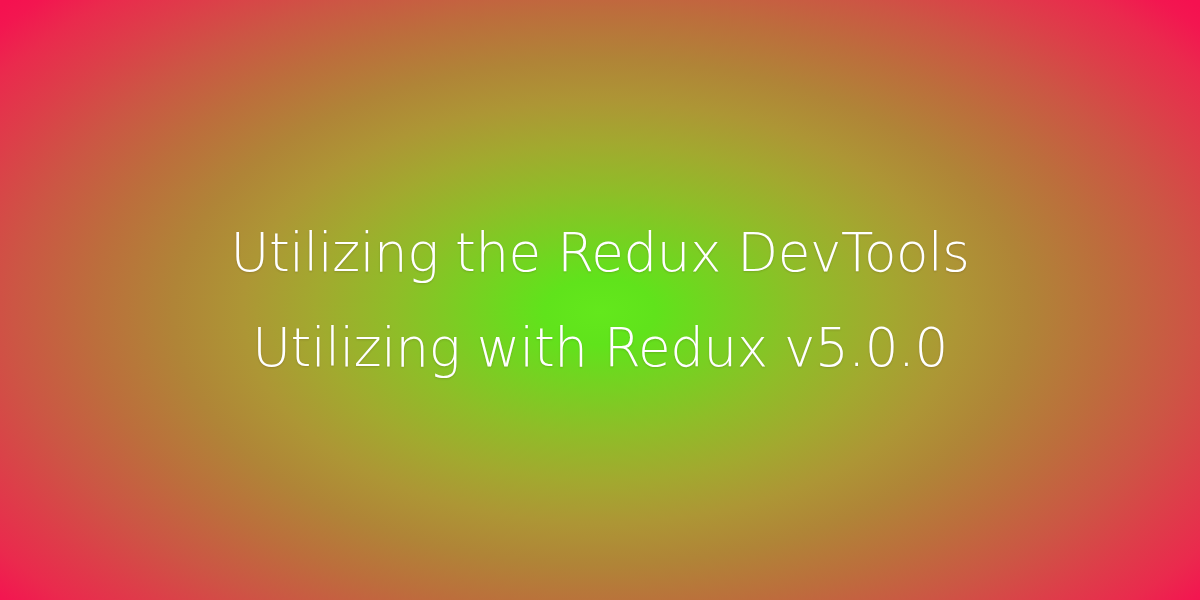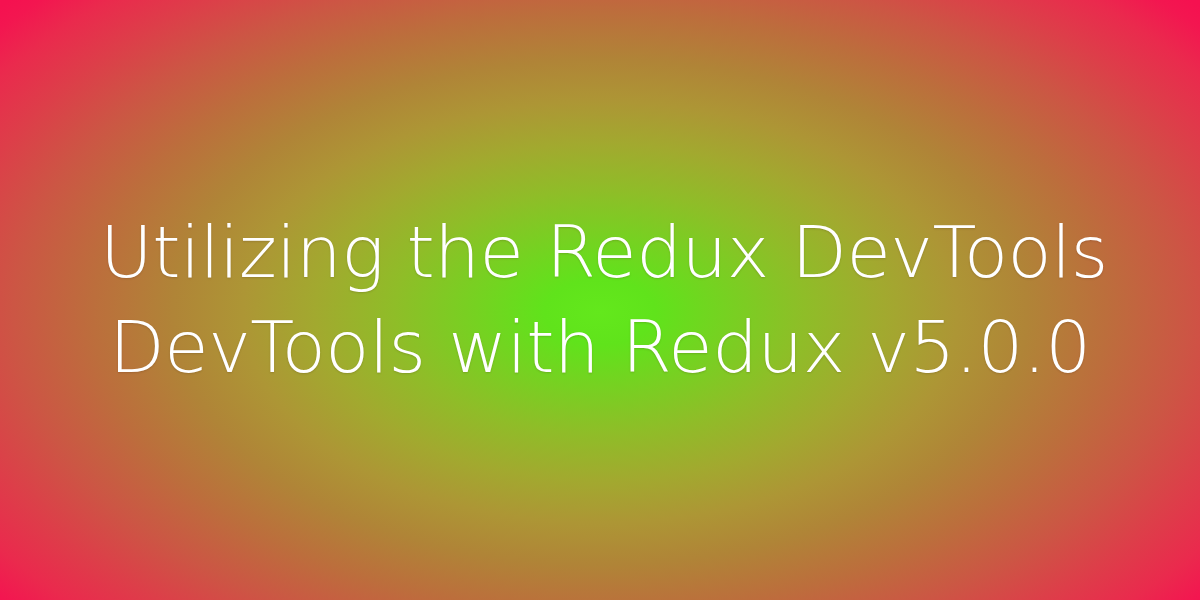--- a/index.html
+++ b/index.html
@@ -53,36 +53,36 @@
     justify-content: center;
   }
 
   .title-block {
     width: 1000px;
     text-align: center;
   }
 
   .title-line {
     font-family: "DejaVu Sans", "Liberation Sans", sans-serif;
-    font-size: 72px;
+    font-size: 53px;
     font-weight: 300;
     line-height: 95px;
     color: #ffffff;
     letter-spacing: -0.4px;
     white-space: nowrap;
     text-shadow: 0 1px 2px rgba(60, 30, 20, 0.18);
   }
 </style>
 </head>
 <body>
 
 <div id="banner">
 
   <div id="banner-bg"></div>
 
   <div id="banner-inner">
     <div class="title-block">
       <div class="title-line">Utilizing the Redux DevTools</div>
-      <div class="title-line">DevTools with Redux v5.0.0</div>
+      <div class="title-line">Utilizing with Redux v5.0.0</div>
     </div>
   </div>
 
 </div>
 
 </body></html>

